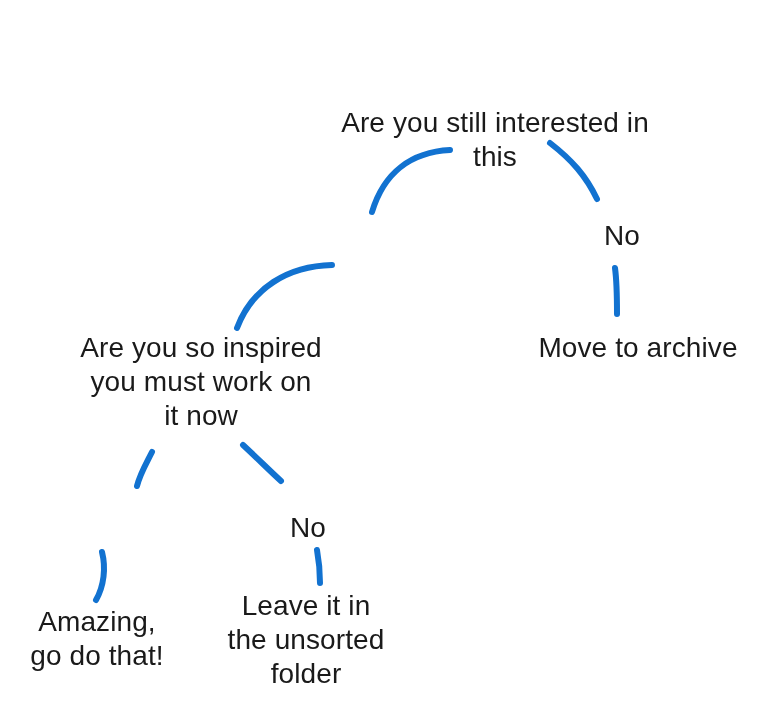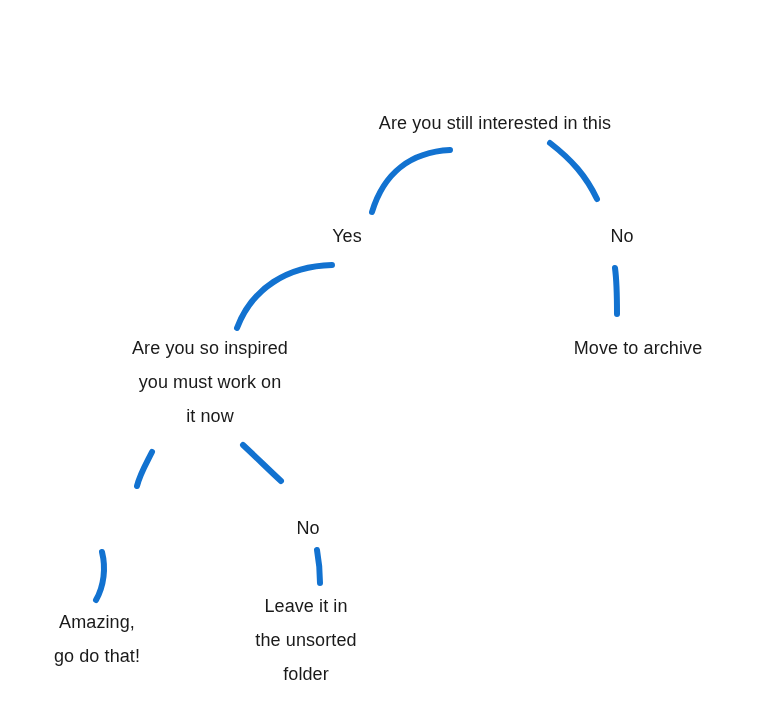--- a/index.html
+++ b/index.html
@@ -20,33 +20,33 @@
     left: 0;
     top: 0;
     width: 772px;
     height: 724px;
     pointer-events: none;
   }
   .node {
     position: absolute;
     color: #1a1a1a;
     font-family: "Liberation Sans", sans-serif;
-    font-size: 18px;
+    font-size: 28px;
     line-height: 34px;
     font-weight: 400;
     text-align: center;
     white-space: pre-line;
     letter-spacing: 0.1px;
   }
   
   .n-root   { left: 322px; top: 106px; width: 346px; }
   .n-yes1   { left: 287px; top: 219px; width: 120px; }
   .n-no1    { left: 562px; top: 219px; width: 120px; }
   .n-archive{ left: 529px; top: 331px; width: 218px; text-align: center; }
-  .n-inspired{ left: 85px;  top: 331px; width: 250px; }
+  .n-inspired{ left: 76px;  top: 331px; width: 250px; }
   .n-yes2   { left:  52px; top: 511px; width: 120px; }
   .n-no2    { left: 248px; top: 511px; width: 120px; }
   .n-amazing{ left:   6px; top: 605px; width: 182px; }
   .n-leave  { left: 216px; top: 589px; width: 180px; }
 </style>
 </head>
 <body>
 
 <div id="canvas">
 
@@ -57,21 +57,20 @@
       <path d="M615,268 C617,283 617,298 617,314"></path>
       <path d="M332,265 C288,266 252,288 237,328"></path>
       <path d="M152,452 C146,464 140,474 137,486"></path>
       <path d="M243,445 C256,457 268,469 281,481"></path>
       <path d="M102,552 C106,568 104,586 96,600"></path>
       <path d="M317,550 C319,561 320,572 320,583"></path>
     </g>
   </svg>
 
   <div class="node n-root">Are you still interested in this</div>
-  <div class="node n-yes1">Yes</div>
   <div class="node n-no1">No</div>
   <div class="node n-archive">Move to archive</div>
   <div class="node n-inspired">Are you so inspired
 you must work on
 it now</div>
   <div class="node n-no2">No</div>
   <div class="node n-amazing">Amazing,
 go do that!</div>
   <div class="node n-leave">Leave it in
 the unsorted

